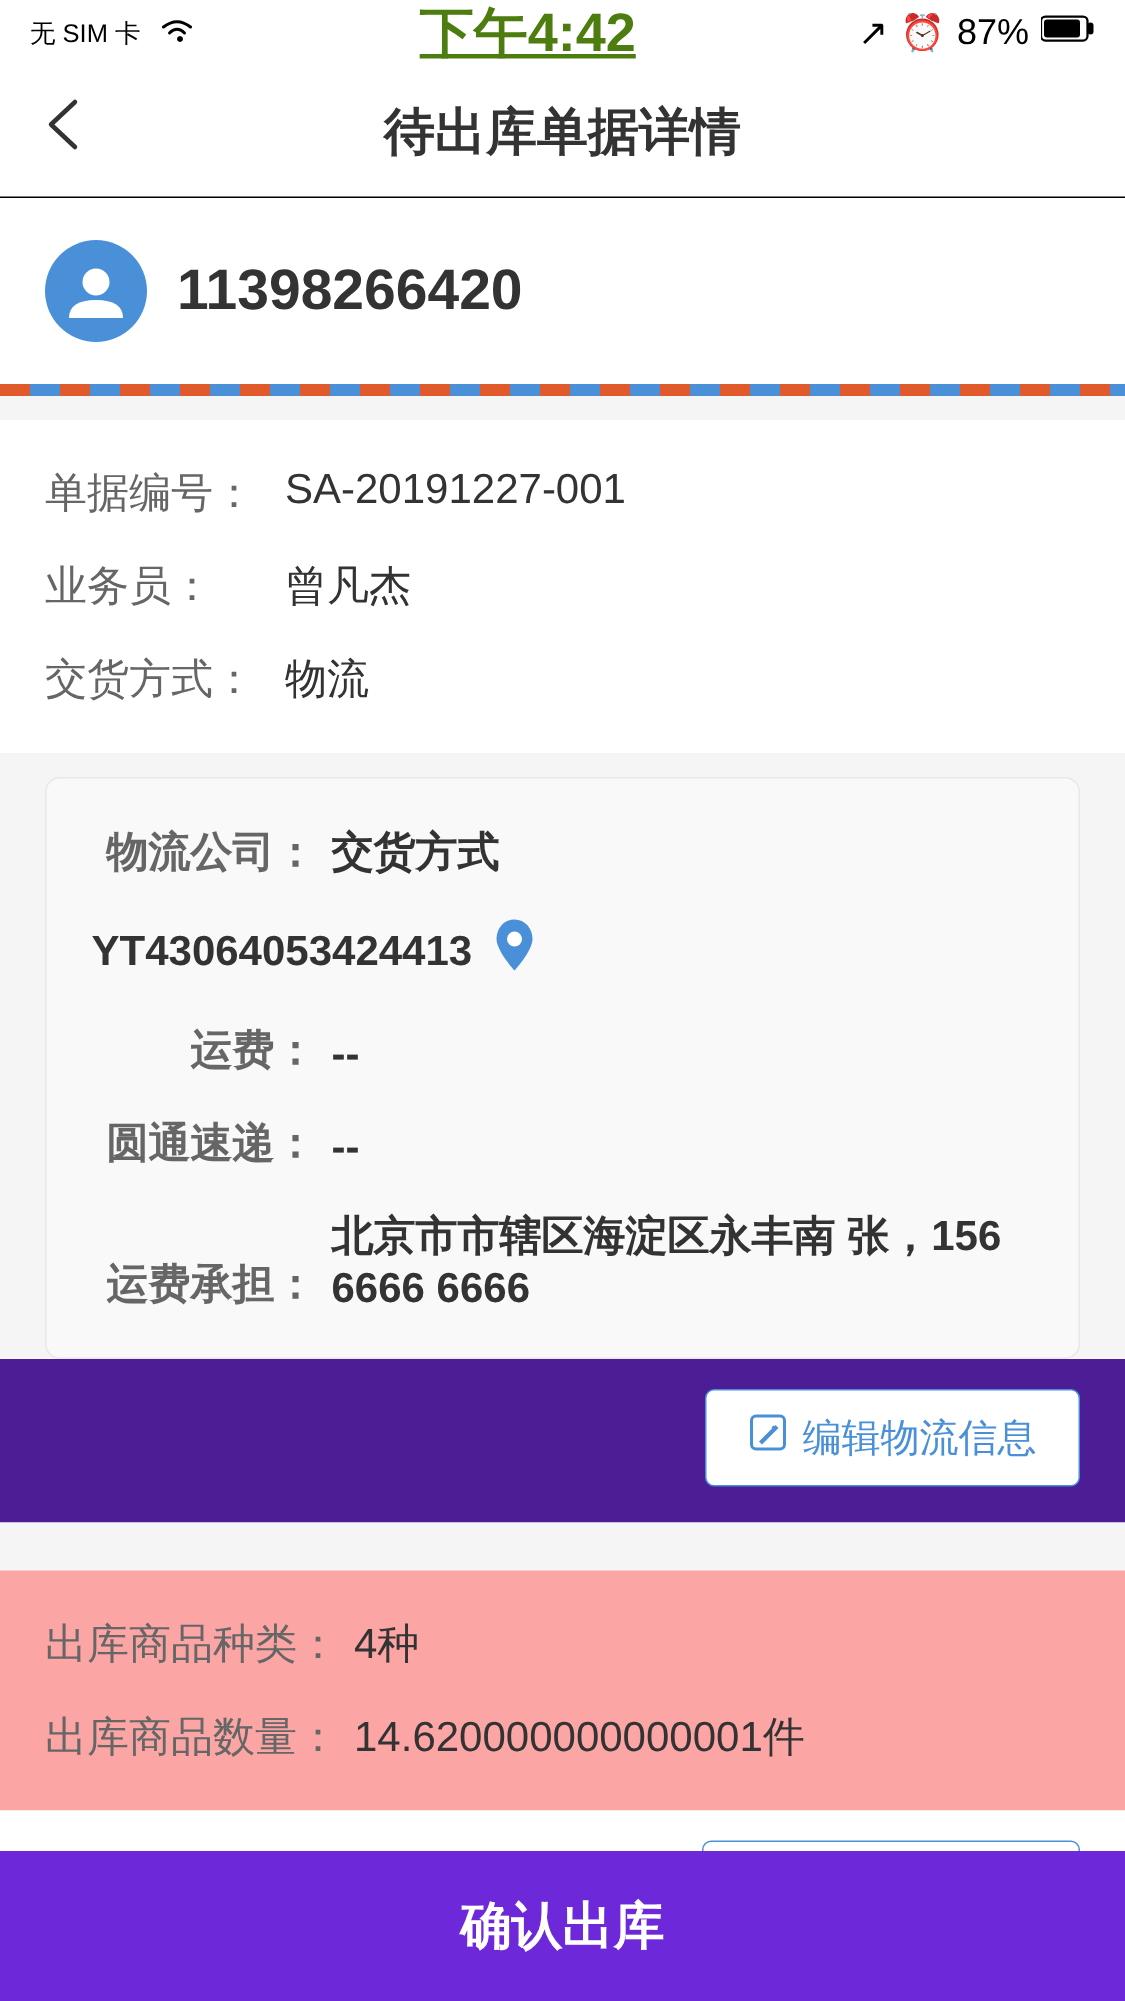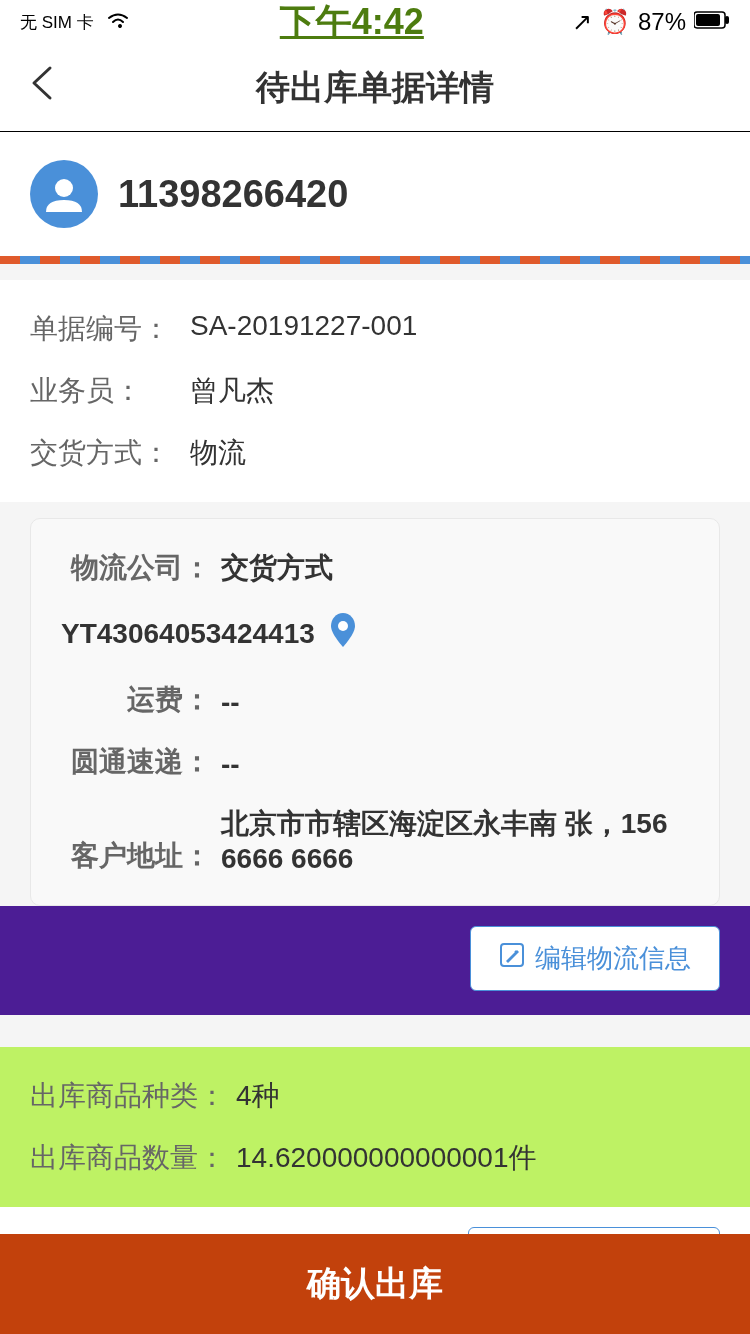--- a/index.html
+++ b/index.html
@@ -189,21 +189,21 @@
       font-size: 26px;
       display: flex;
       align-items: center;
       gap: 10px;
       cursor: pointer;
       background: #fff;
     }
 
     
     .goods-section {
-      background: #bef264;
+      background: #fca5a5;
       margin-top: 16px;
       padding: 30px 30px;
     }
 
     
     .detail-btn-container {
       display: flex;
       justify-content: flex-end;
       padding: 20px 30px 24px;
       background: #fff;
@@ -221,21 +221,21 @@
       background: #fff;
     }
 
     
     .confirm-btn {
       position: fixed;
       bottom: 0;
       left: 0;
       width: 750px;
       height: 100px;
-      background: #c2410c;
+      background: #6d28d9;
       display: flex;
       align-items: center;
       justify-content: center;
       font-size: 34px;
       font-weight: 600;
       color: #fff;
       cursor: pointer;
       z-index: 100;
     }
 
@@ -334,21 +334,21 @@
     </div>
     <div class="logistics-row">
       <span class="logistics-label">运费：</span>
       <span class="logistics-value">--</span>
     </div>
     <div class="logistics-row">
       <span class="logistics-label">圆通速递：</span>
       <span class="logistics-value">--</span>
     </div>
     <div class="logistics-row">
-      <span class="logistics-label">客户地址：</span>
+      <span class="logistics-label">运费承担：</span>
       <span class="logistics-value">北京市市辖区海淀区永丰南  张，156 6666 6666</span>
     </div>
   </div>
 
   <div style="background:#fff; margin-top: 0;">
     <div class="edit-btn-container">
       <button class="edit-btn">
         <span>
           <svg width="26" height="26" viewBox="0 0 26 26" fill="none" stroke="#4a90d9" stroke-width="2">
             <rect x="2" y="2" width="22" height="22" rx="3" stroke="#4a90d9" fill="none"></rect>

